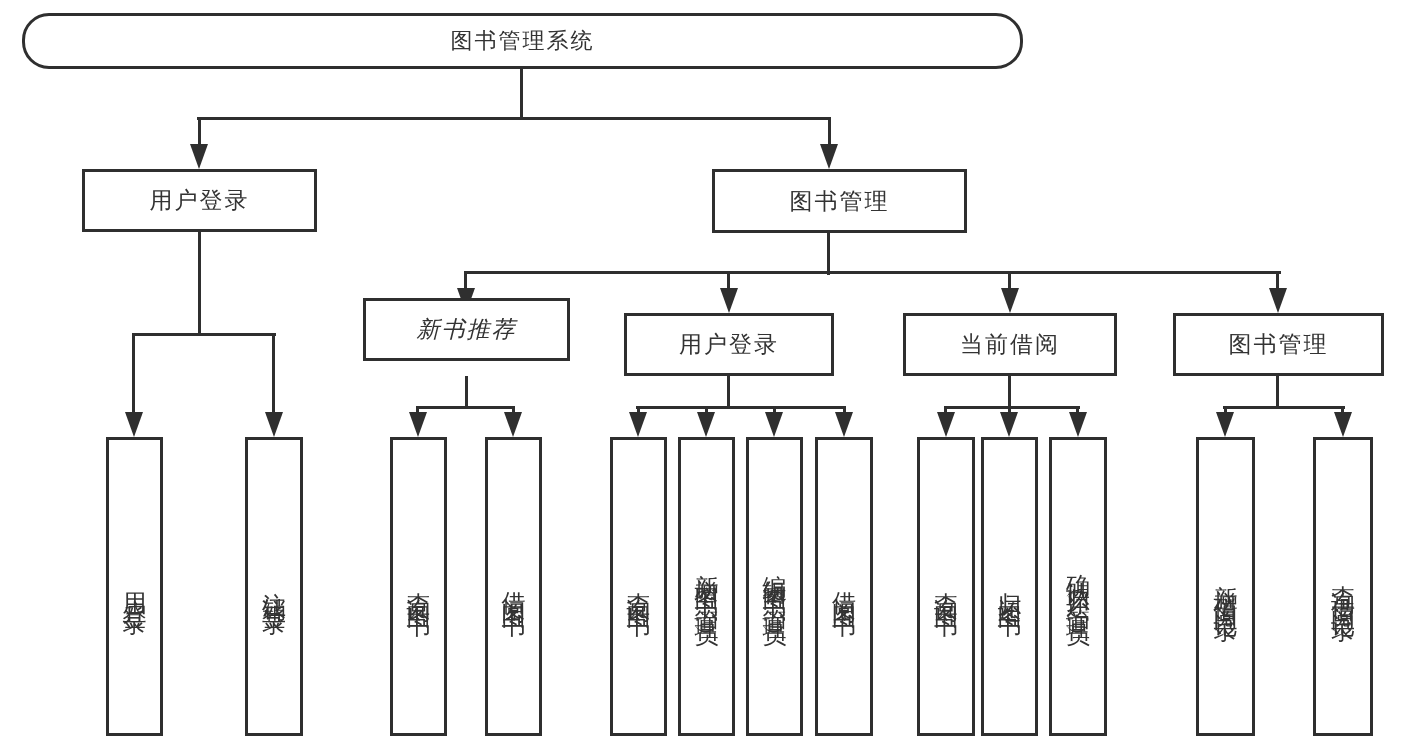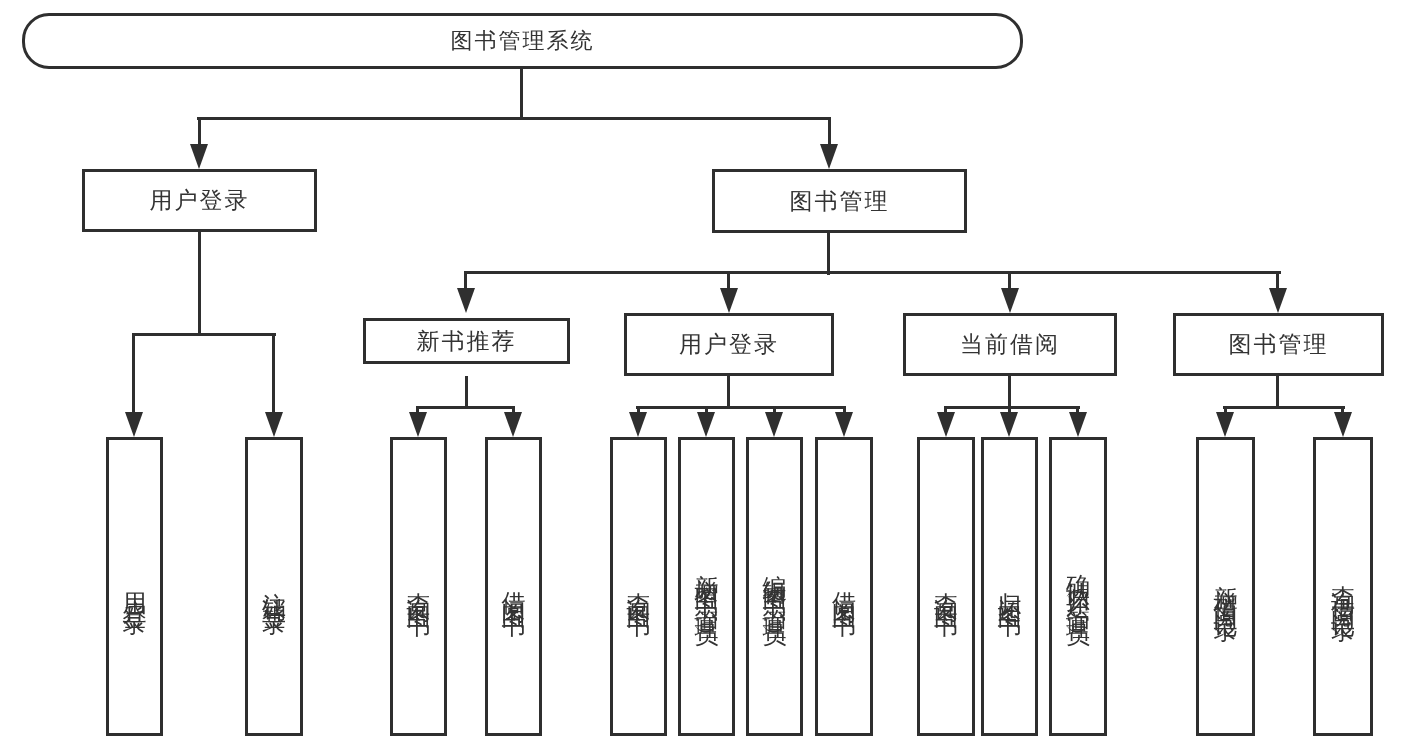--- a/index.html
+++ b/index.html
@@ -115,21 +115,21 @@
     <div class="arrow" style="left:1216px; top:412px;"></div>
     <div class="vline" style="left:1341px; top:408px; height:8px;"></div>
     <div class="arrow" style="left:1334px; top:412px;"></div>
   </div>
 
   <div class="box root-h" style="left:22px; top:13px; width:1001px; height:56px;">图书管理系统</div>
 
   <div class="box h" style="left:82px; top:169px; width:235px; height:63px;">用户登录</div>
   <div class="box h" style="left:712px; top:169px; width:255px; height:64px;">图书管理</div>
 
-  <div class="box h" style="left:363px; top:318px; width:207px; height:46px;">新书推荐</div>
+  <div class="box h" style="left:363px; top:298px; width:207px; height:63px;font-style:italic;">新书推荐</div>
   <div class="box h" style="left:624px; top:313px; width:210px; height:63px;">用户登录</div>
   <div class="box h" style="left:903px; top:313px; width:214px; height:63px;">当前借阅</div>
   <div class="box h" style="left:1173px; top:313px; width:211px; height:63px;">图书管理</div>
 
   <div class="box v" style="left:106px; top:437px; width:57px; height:299px;">用户登录</div>
   <div class="box v" style="left:245px; top:437px; width:58px; height:299px;">注销登录</div>
 
   <div class="box v" style="left:390px; top:437px; width:57px; height:299px;">查询图书</div>
   <div class="box v" style="left:485px; top:437px; width:57px; height:299px;">借阅图书</div>
 

